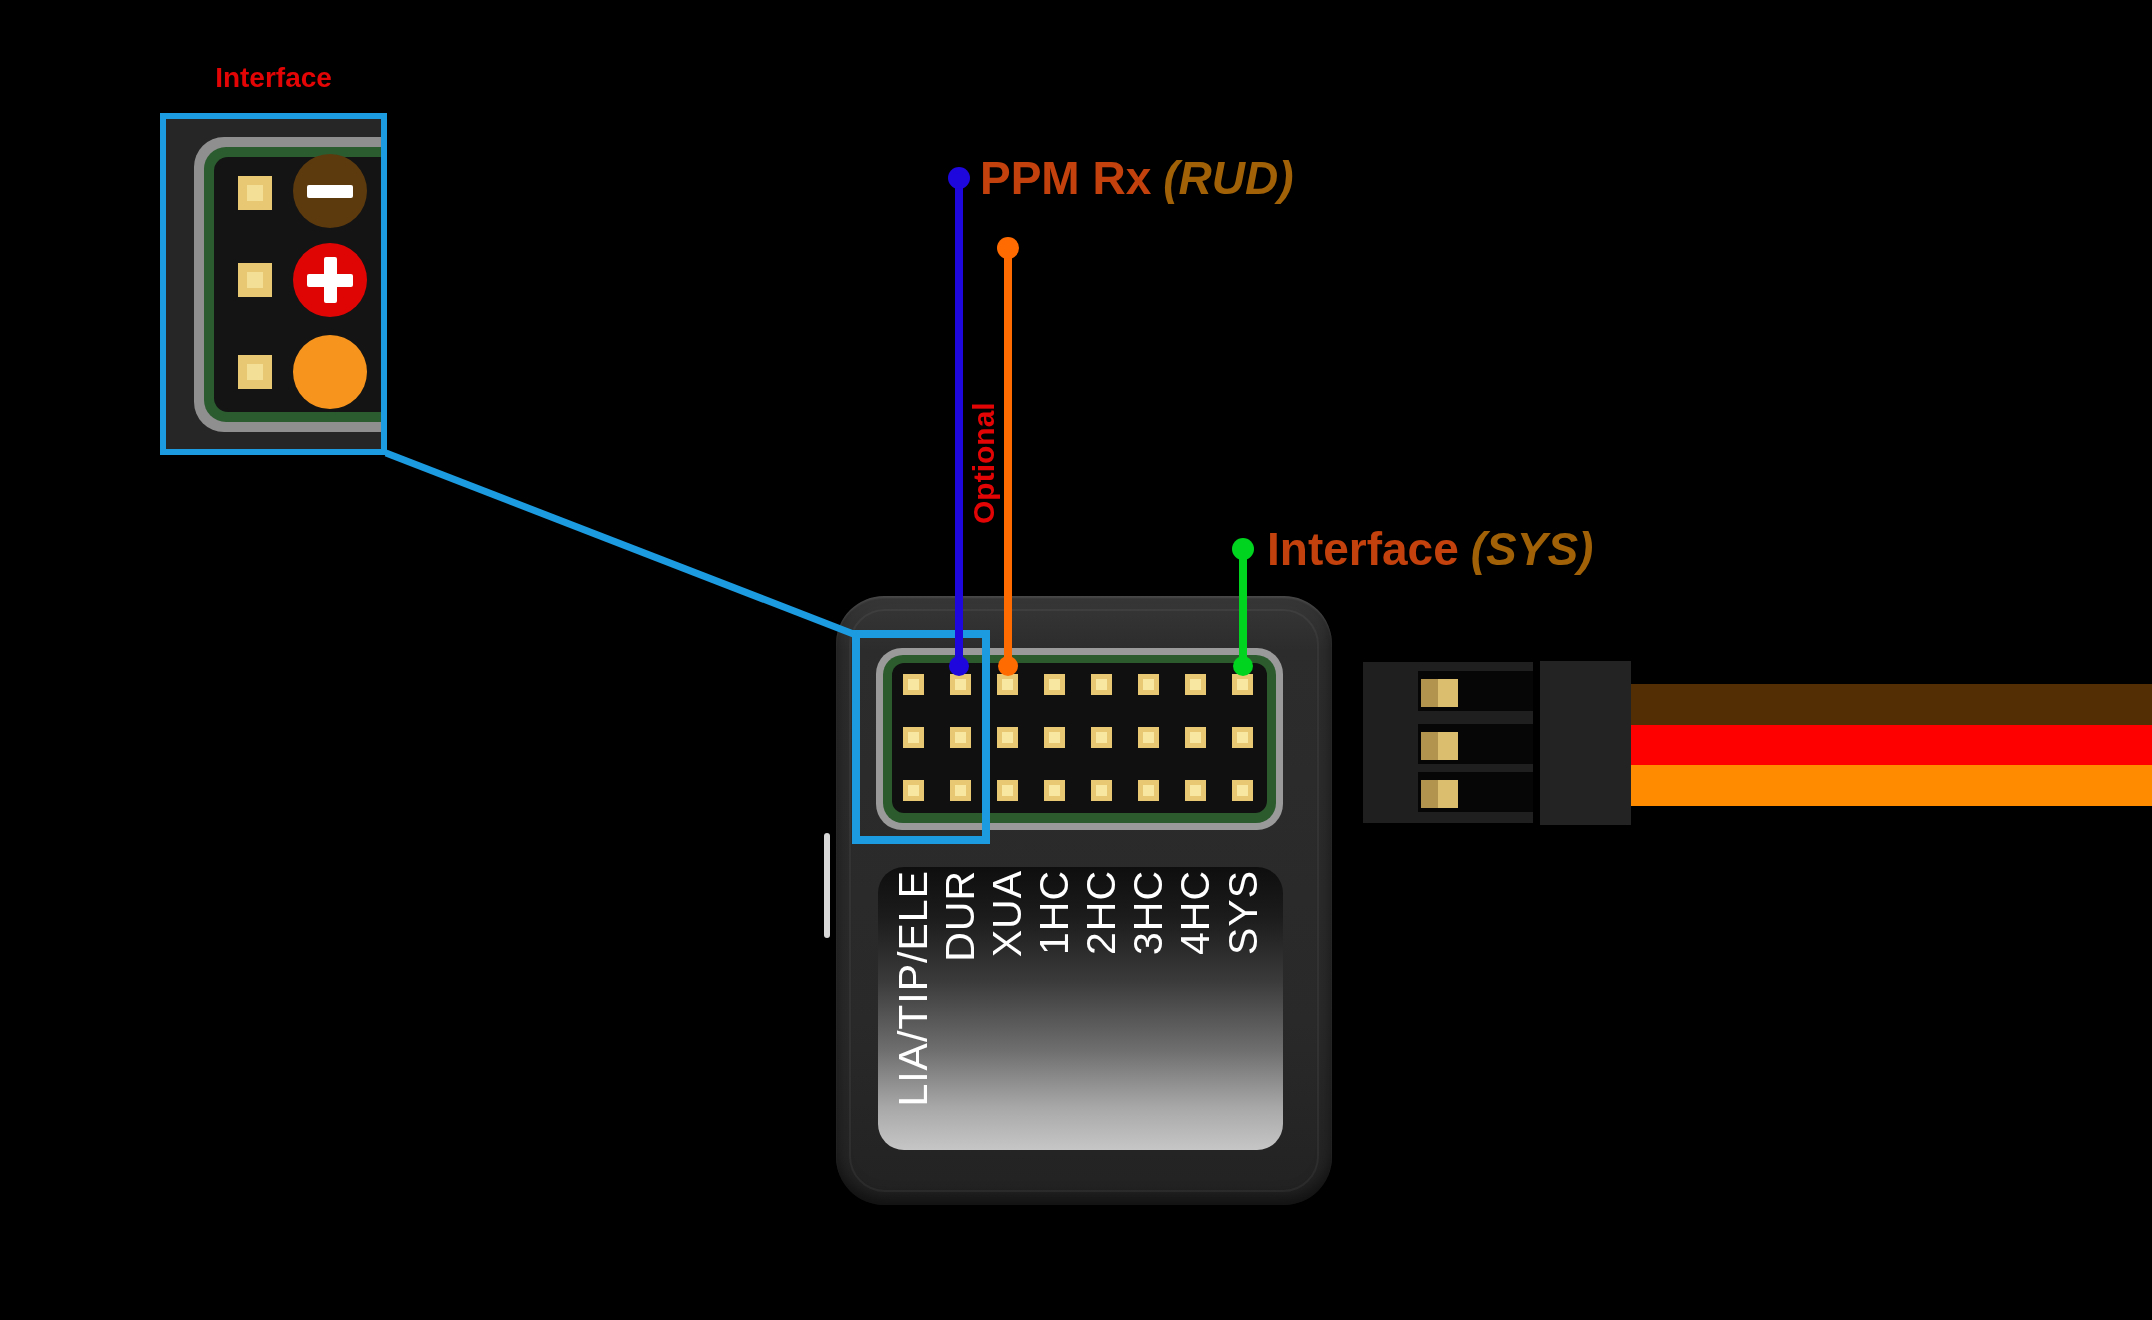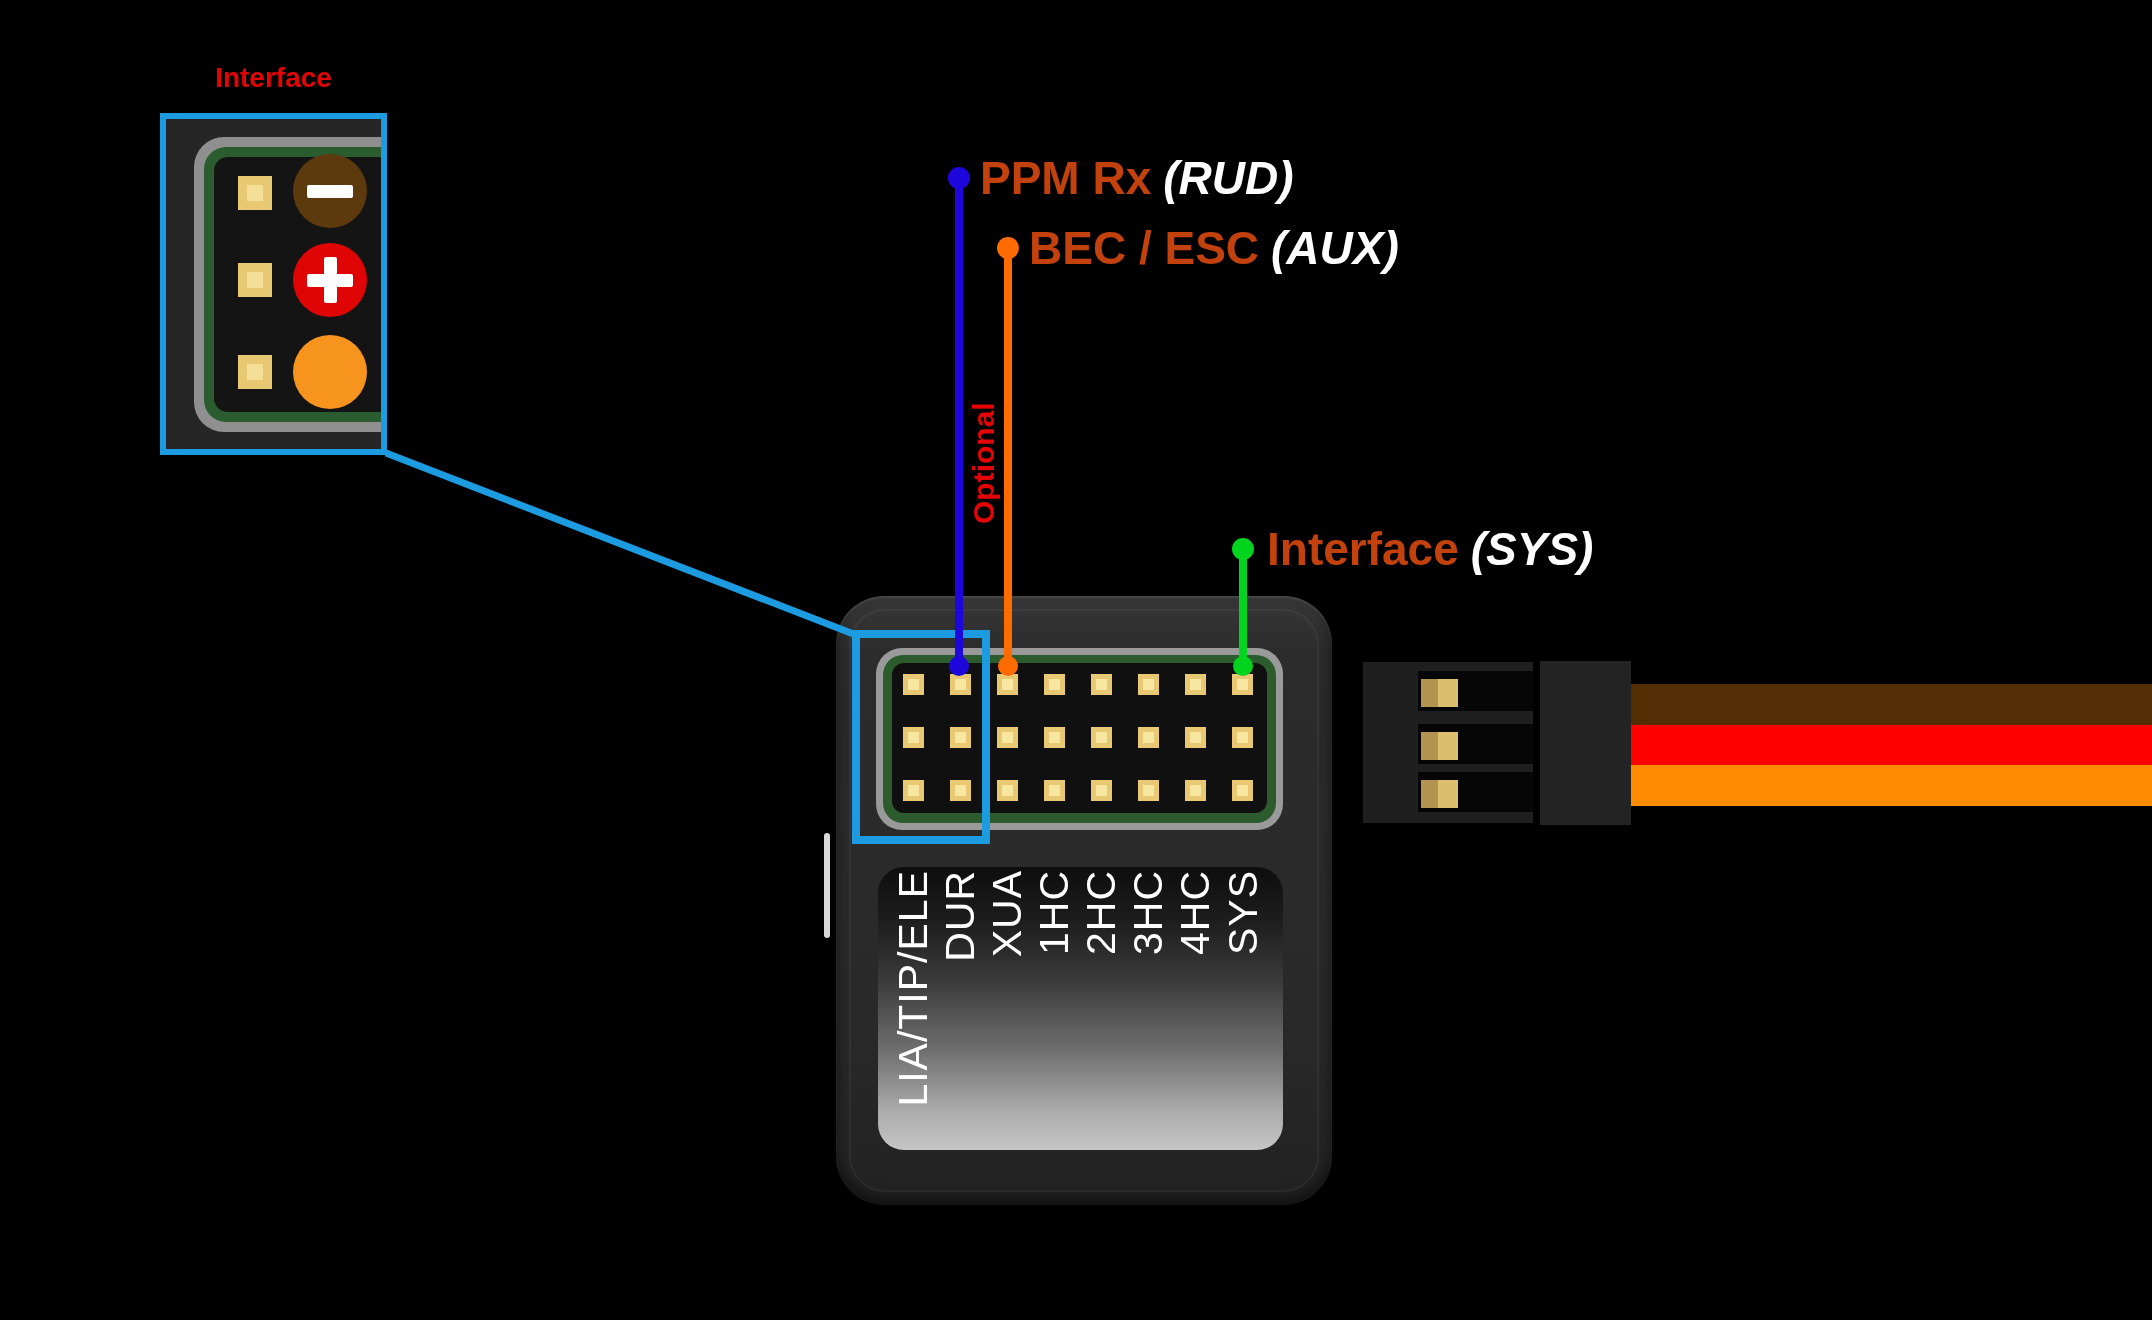--- a/index.html
+++ b/index.html
@@ -52,21 +52,21 @@
   #plug-front{left:1363px;top:662px;width:170px;height:161px;background:#1F1F1F;z-index:5;}
   .plug-slot{left:1418px;width:115px;height:40px;background:#060606;z-index:6;}
   .plug-contact{left:1421px;width:37px;height:28px;z-index:7;
     background:linear-gradient(90deg,#B2944E 0 45%,#DBBE6E 45% 100%);}
   #plug-rear{left:1540px;top:661px;width:91px;height:164px;background:#232323;z-index:5;}
   .wire{left:1631px;width:521px;z-index:4;}
 
   
   .callout{position:absolute;z-index:50;font-size:46px;font-weight:bold;line-height:52px;white-space:nowrap;}
   .red{color:#c2410c;}
-  .blue{color:#ffffff;font-style:italic;margin-left:12px;}
+  .blue{color:#a16207;font-style:italic;margin-left:12px;}
   #lbl-ppm{left:980px;top:152px;}
   #lbl-bec{left:1029px;top:222px;}
   #lbl-itf{left:1267px;top:523px;}
   #lbl-optional{left:966px;top:524px;font-size:30px;font-weight:bold;color:#E30505;line-height:36px;
     white-space:nowrap;transform:rotate(-90deg);transform-origin:0 0;z-index:50;}
 
   #overlay{left:0;top:0;width:2152px;height:1320px;z-index:40;pointer-events:none;}
 </style>
 </head>
 <body>
@@ -161,21 +161,18 @@
     <circle cx="1008" cy="248" r="11" fill="#FF6B00"></circle>
     <circle cx="1008" cy="666" r="10" fill="#FF6B00"></circle>
     <line x1="1243" y1="549" x2="1243" y2="666" stroke-width="8" stroke="#00D41F"></line>
     <circle cx="1243" cy="549" r="11" fill="#00D41F"></circle>
     <circle cx="1243" cy="666" r="10" fill="#00D41F"></circle>
   </svg>
 
   <div id="lbl-ppm" class="callout">
     <span class="red">PPM Rx</span><span class="blue">(RUD)</span>
   </div>
-  <div id="lbl-bec" class="callout">
-    <span class="red">BEC / ESC</span><span class="blue">(AUX)</span>
-  </div>
   <div id="lbl-itf" class="callout">
     <span class="red">Interface</span><span class="blue">(SYS)</span>
   </div>
   <div id="lbl-optional" class="abs">Optional</div>
 
 </div>
 
 </body></html>

